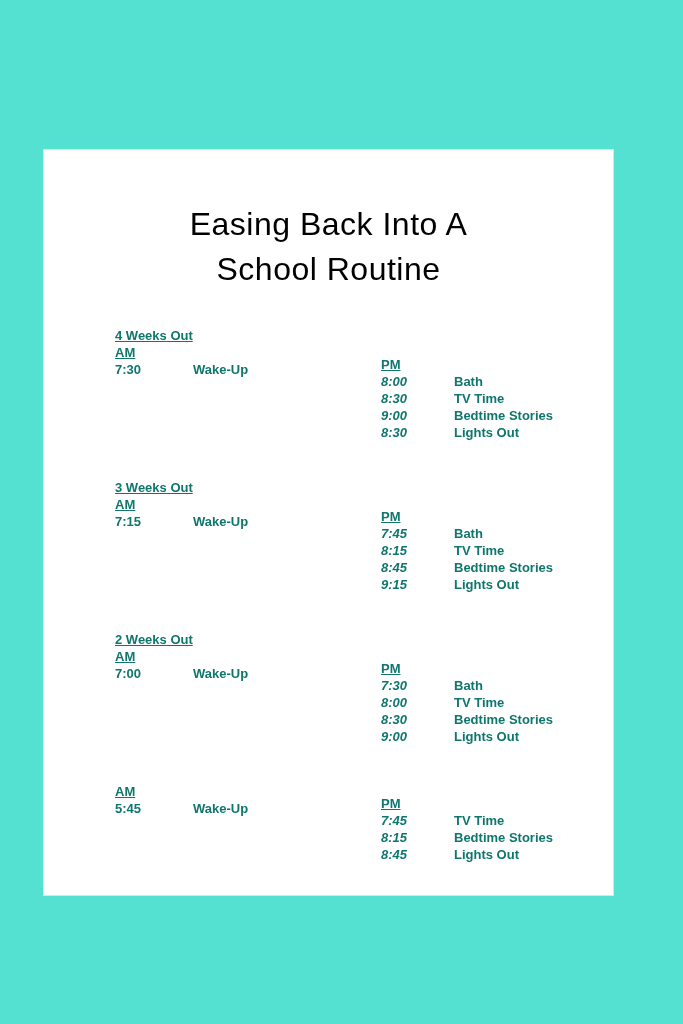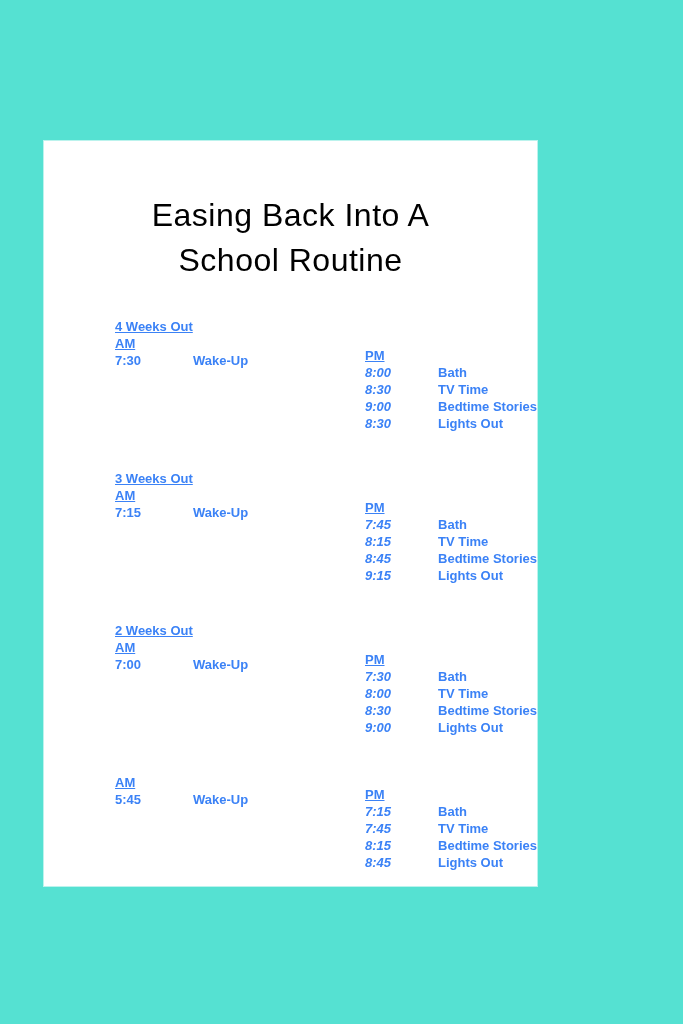--- a/index.html
+++ b/index.html
@@ -10,41 +10,41 @@
     position: relative;
     overflow: hidden;
   }
   .canvas {
     position: absolute;
     inset: 0;
   }
   .paper {
     position: absolute;
     left: 44px;
-    top: 141px;
-    width: 493px;
+    top: 150px;
+    width: 569px;
     height: 745px;
     background: #FFFFFF;
     box-shadow: 0 0 0 1px rgba(255,255,255,0.6);
   }
   .title {
     margin-top: 52px;
     text-align: center;
     font-size: 32px;
     line-height: 45px;
     font-weight: 400;
     color: #000000;
     letter-spacing: 0.5px;
   }
   .title .title-line { display: block; }
   .sections {
     margin: 35px 0 0 71px;
     font-size: 13px;
     font-weight: bold;
-    color: #3b82f6;
+    color: #0f766e;
   }
   .week-section { margin-bottom: 38px; }
   .section-heading {
     text-decoration: underline;
     line-height: 17px;
     white-space: pre-wrap;
   }
   .columns { display: flex; justify-content: center; }
   .col-am { width: 266px; }
   .col-pm { flex: 1; margin-top: 12px; }
@@ -155,23 +155,20 @@
         <div class="columns">
           <div class="col-am">
             <div class="col-heading">AM</div>
             <div class="row">
               <span class="time-am">5:45</span><span class="activity">Wake-Up</span>
             </div>
           </div>
           <div class="col-pm">
             <div class="col-heading">PM</div>
             <div class="row">
-              <span class="time-pm">7:15</span><span class="activity">Bath</span>
-            </div>
-            <div class="row">
               <span class="time-pm">7:45</span><span class="activity">TV Time</span>
             </div>
             <div class="row">
               <span class="time-pm">8:15</span><span class="activity">Bedtime Stories</span>
             </div>
             <div class="row">
               <span class="time-pm">8:45</span><span class="activity">Lights Out</span>
             </div>
           </div>
         </div>

